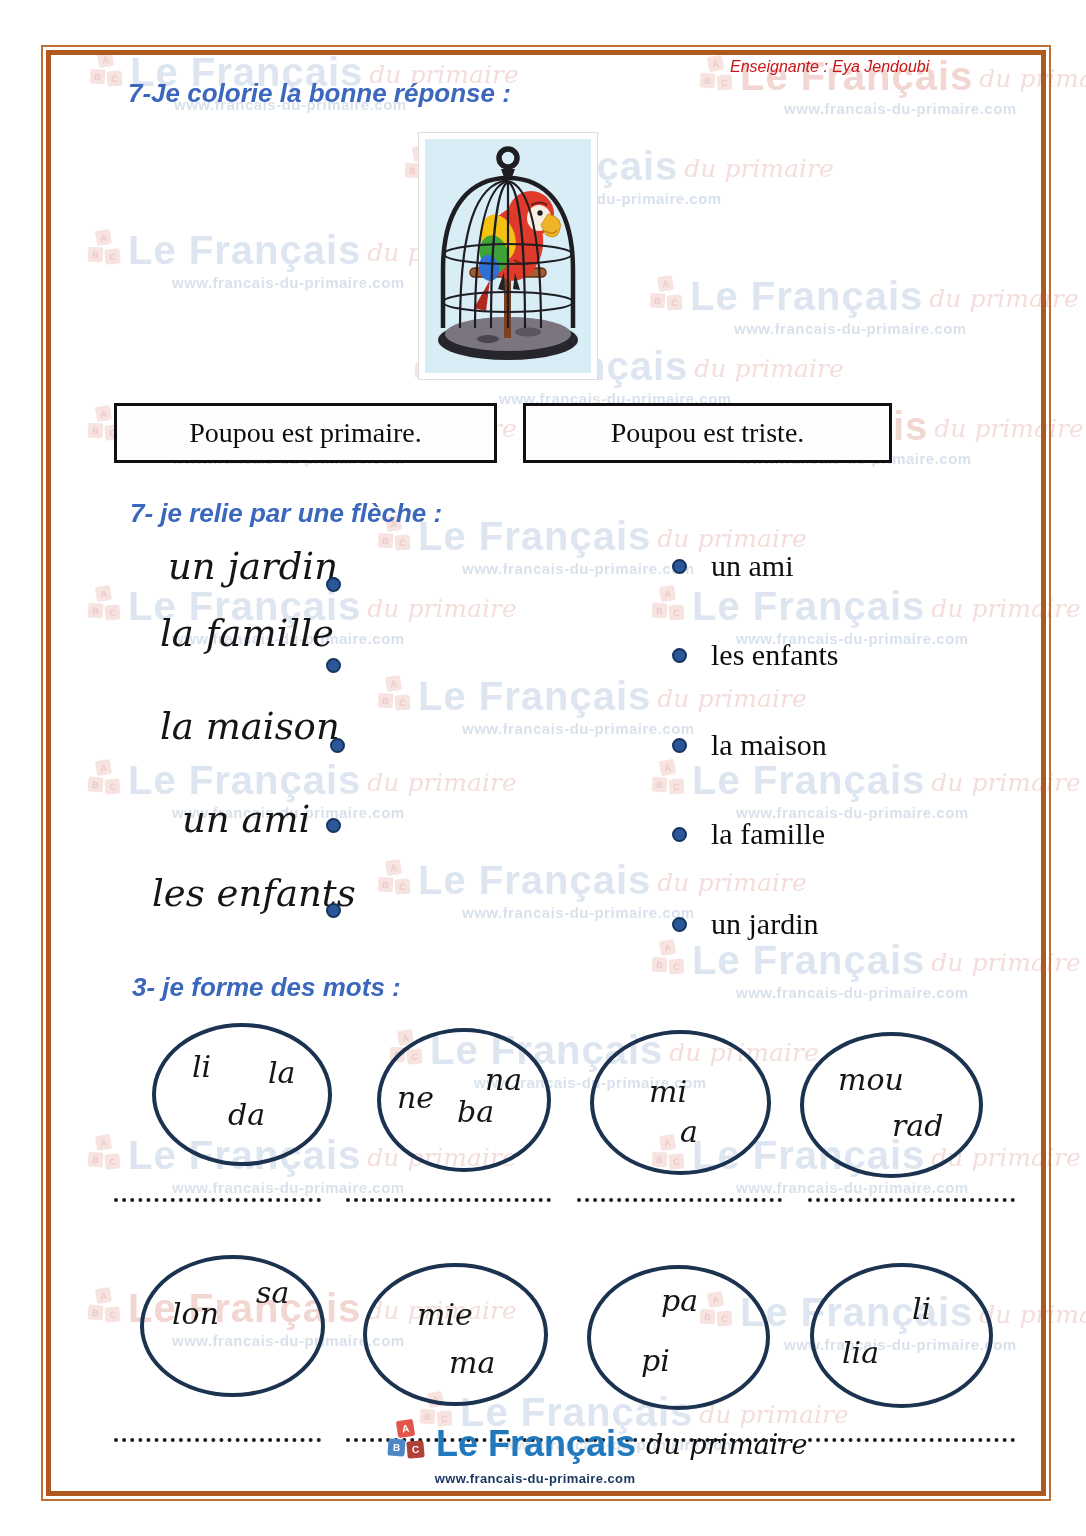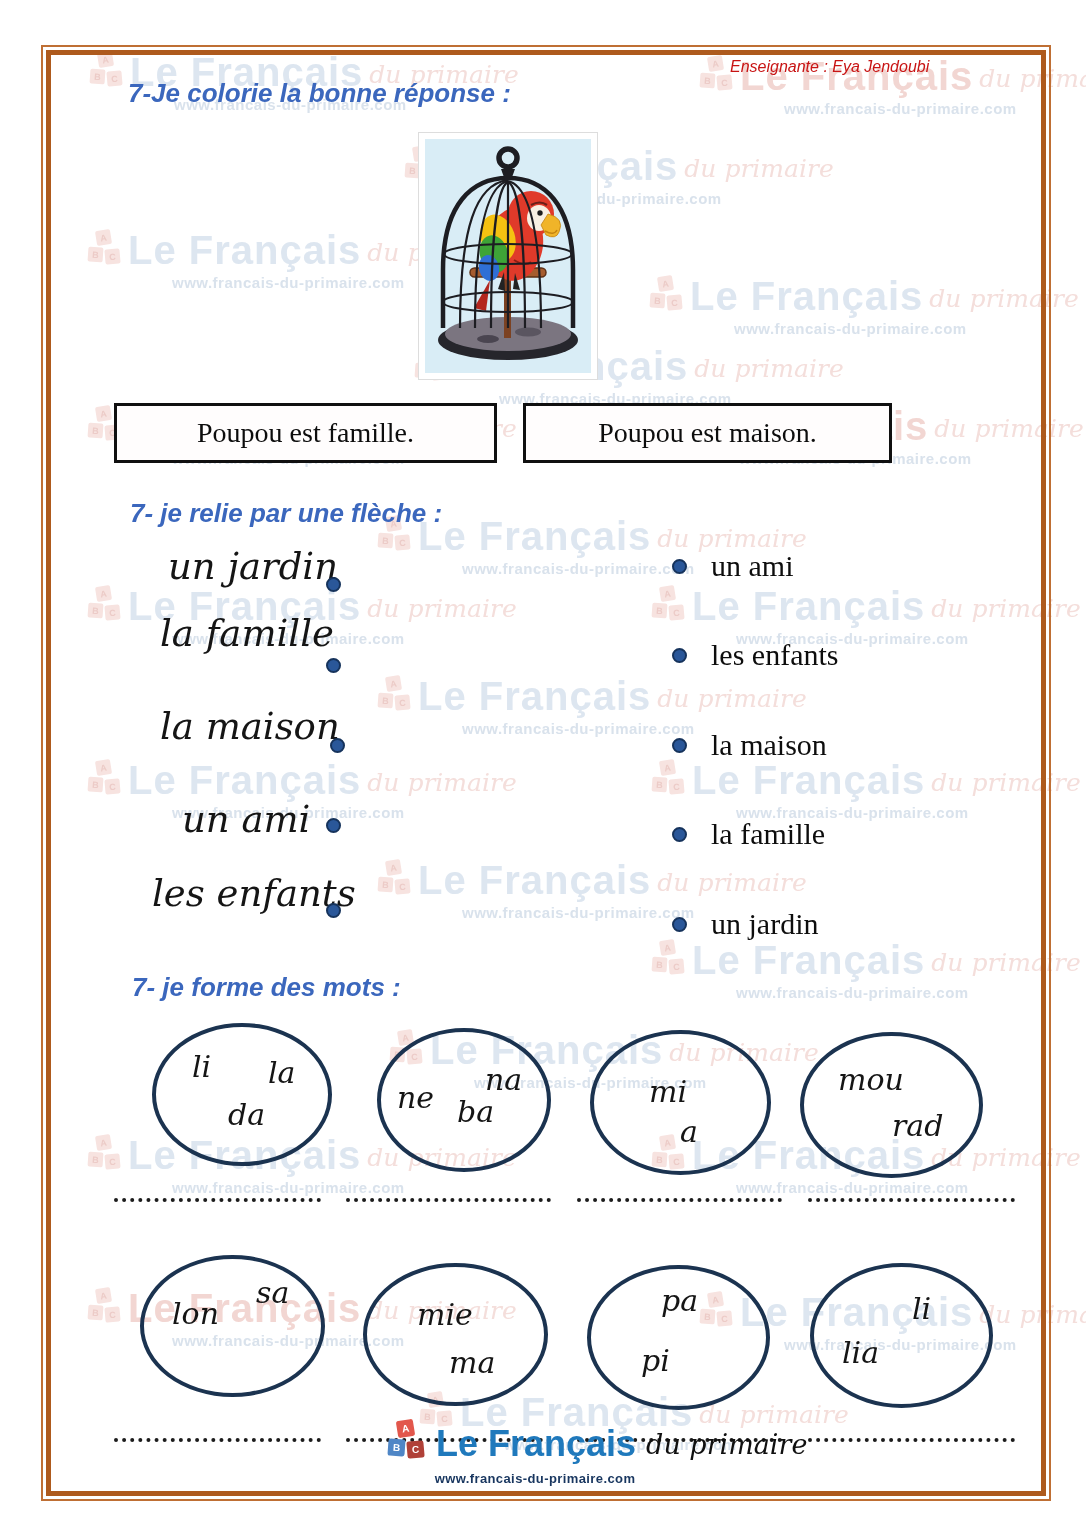--- a/index.html
+++ b/index.html
@@ -371,24 +371,24 @@
         <path d="M25,196 V138 C25,72 54,46 90,46 C126,46 155,72 155,138 V196" stroke-width="4.5"></path>
         <ellipse cx="90" cy="122" rx="64" ry="10" stroke-width="2"></ellipse>
         <ellipse cx="90" cy="170" rx="65" ry="10" stroke-width="2"></ellipse>
       </g>
       <circle cx="90" cy="26" r="9" fill="none" stroke="#1d1d22" stroke-width="5.5"></circle>
       <path d="M83,37 h14 l-4,11 h-6 z" fill="#1d1d22"></path>
     </svg>
   </div>
 
   <div class="abs option-box" style="left:114px;top:403px;width:377px;height:54px">
-    <span>Poupou est famille.</span>
+    <span>Poupou est primaire.</span>
   </div>
   <div class="abs option-box" style="left:523px;top:403px;width:363px;height:54px">
-    <span>Poupou est maison.</span>
+    <span>Poupou est triste.</span>
   </div>
 
   <div class="abs ex-title" style="left:130px;top:498px">7- je relie par une flèche :</div>
 
   <div class="abs cursive match-left" style="left:168px;top:545px">un jardin</div>
   <div class="abs cursive match-left" style="left:160px;top:612px">la famille</div>
   <div class="abs cursive match-left" style="left:160px;top:705px">la maison</div>
   <div class="abs cursive match-left" style="left:182px;top:798px">un ami</div>
   <div class="abs cursive match-left" style="left:152px;top:872px">les enfants</div>
 
@@ -412,21 +412,21 @@
     </div>
   <div class="abs match-right-row" style="left:672px;top:817px">
       <span class="mdot"></span>
       <span class="label">la famille</span>
     </div>
   <div class="abs match-right-row" style="left:672px;top:907px">
       <span class="mdot"></span>
       <span class="label">un jardin</span>
     </div>
 
-  <div class="abs ex-title" style="left:132px;top:972px">7- je forme des mots :</div>
+  <div class="abs ex-title" style="left:132px;top:972px">3- je forme des mots :</div>
 
   <div class="abs bubble" style="left:152px;top:1023px;width:172px;height:135px">
     <span class="syl cursive" style="left:36px;top:22px">li</span>
     <span class="syl cursive" style="left:112px;top:28px">la</span>
     <span class="syl cursive" style="left:72px;top:70px">da</span>
   </div>
   <div class="abs bubble" style="left:377px;top:1028px;width:166px;height:136px">
     <span class="syl cursive" style="left:16px;top:48px">ne</span>
     <span class="syl cursive" style="left:104px;top:30px">na</span>
     <span class="syl cursive" style="left:76px;top:62px">ba</span>

